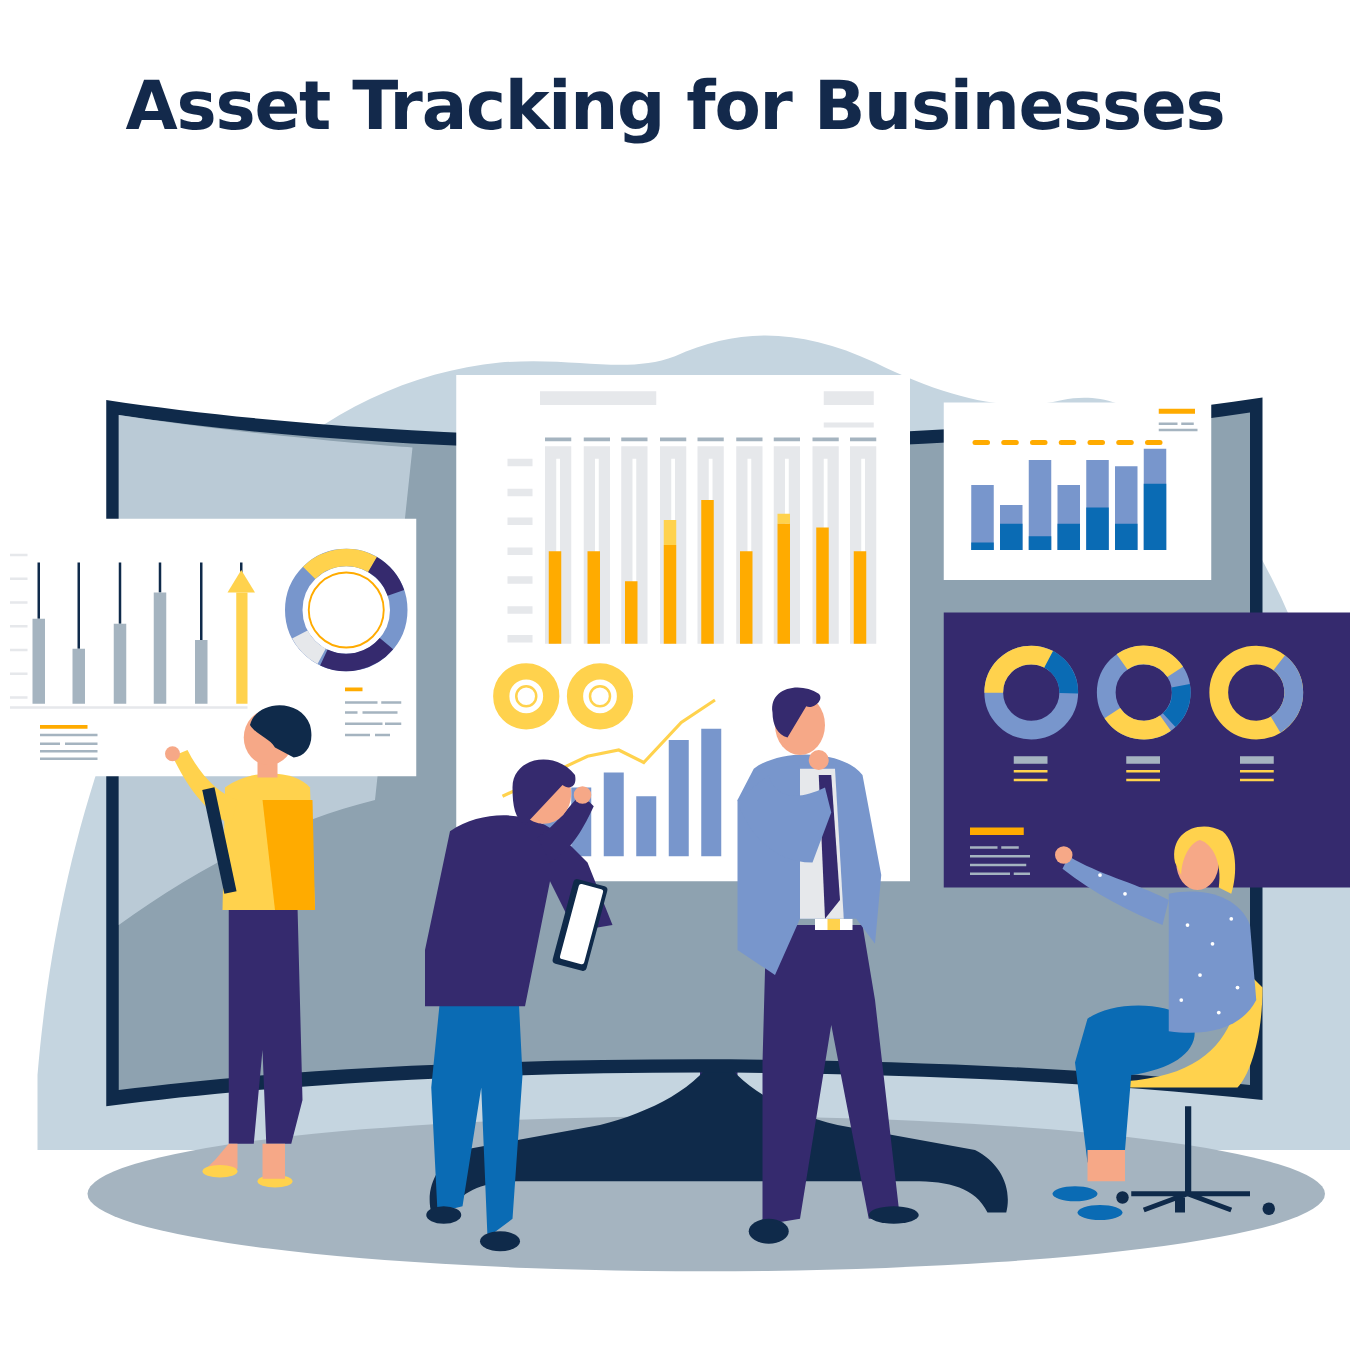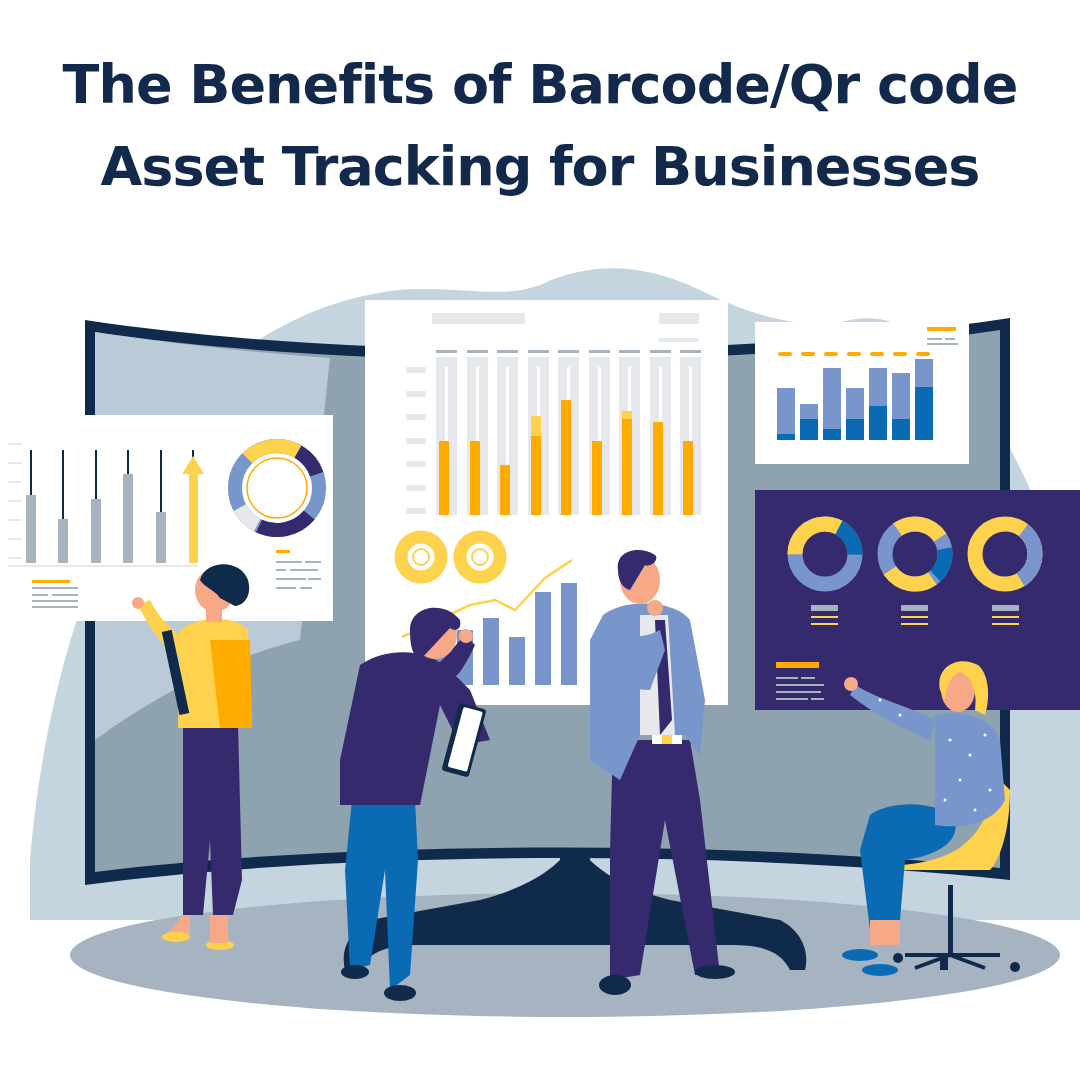--- a/index.html
+++ b/index.html
@@ -5,21 +5,20 @@
   html,body{margin:0;padding:0;background:#ffffff;}
   body{width:1080px;height:1080px;position:relative;overflow:hidden;font-family:"DejaVu Sans",sans-serif;}
   .title{position:absolute;left:0;top:44px;width:1080px;text-align:center;color:#13294b;font-family:"DejaVu Sans",sans-serif;font-weight:bold;font-size:54px;line-height:82px;letter-spacing:-1px;}
   .title div{white-space:nowrap;}
   svg.scene{position:absolute;left:0;top:0;}
 </style>
 </head>
 <body>
 
 <div class="title">
-  <div>The Benefits of Barcode/Qr code</div>
   <div>Asset Tracking for Businesses</div>
 </div>
 
 <svg class="scene" width="1080" height="1080" viewBox="0 0 1080 1080">
 
   <path d="M30 860 C40 740 70 600 140 470 C200 360 300 300 400 290 C460 285 500 300 540 285 C590 262 640 262 700 290 C760 320 810 330 850 320 C890 312 930 330 980 400 C1030 470 1060 560 1080 640 L1080 920 L30 920 Z" fill="#c5d5e0"></path>
 
   <ellipse cx="565" cy="955" rx="495" ry="62" fill="#a5b4c0"></ellipse>
 
   <g>

